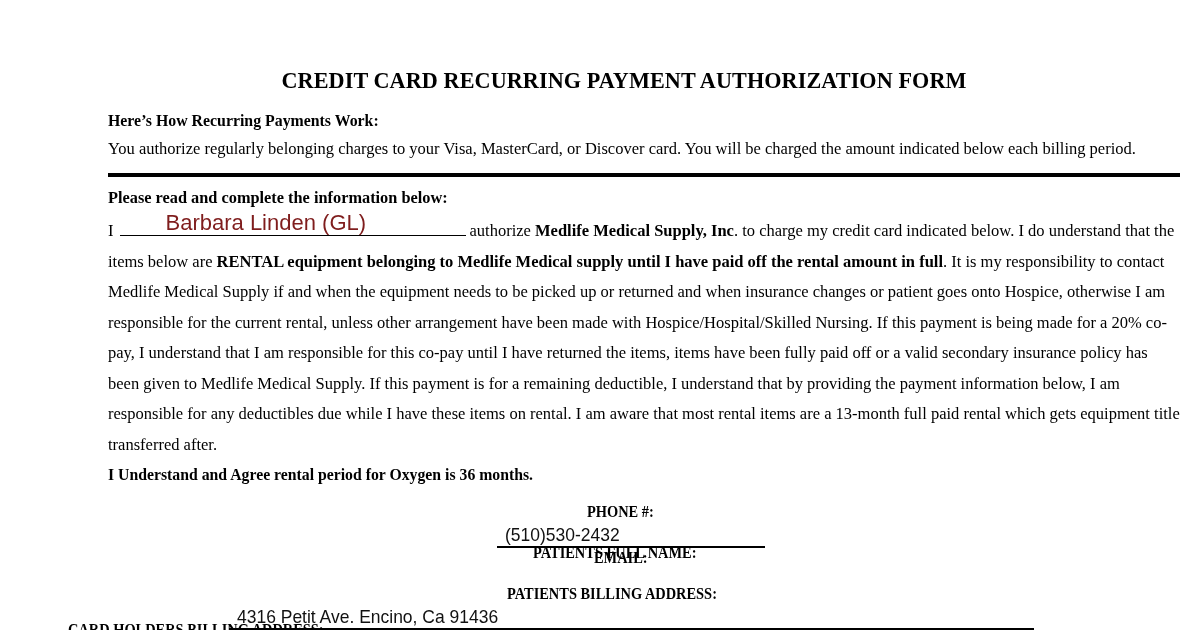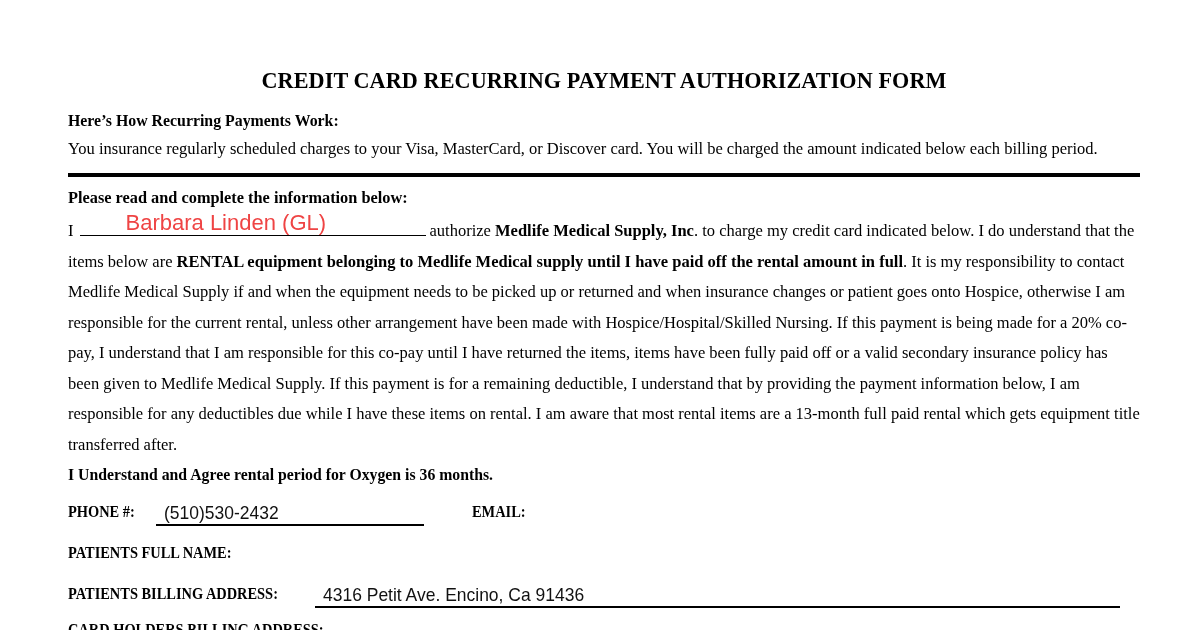--- a/index.html
+++ b/index.html
@@ -14,21 +14,21 @@
     font-family: "Liberation Serif", "DejaVu Serif", serif;
     color: #000000;
     -webkit-font-smoothing: antialiased;
   }
 
   .page {
     position: relative;
     width: 1200px;
     height: 630px;
     box-sizing: border-box;
-    padding: 0 60px 0 68px;
+    padding: 0 60px 0 108px;
   }
 
   
   .doc-title {
     text-align: center;
     font-family: "Liberation Serif", "DejaVu Serif", serif;
     font-weight: bold;
     font-size: 22.5px;
     letter-spacing: 0.1px;
     line-height: 1;
@@ -95,39 +95,40 @@
   }
   .inline-field .fill {
     position: absolute;
     left: 46px;
     bottom: 1px;
     white-space: nowrap;
     font-family: "Liberation Sans", "DejaVu Sans", sans-serif;
     font-size: 22px;
     line-height: 22px;
     font-weight: 400;
-    color: #ef4444;
+    color: #7f1d1d;
   }
 
   .agree-line {
     font-weight: bold;
     font-size: 16.5px;
     line-height: 30px;
     margin: 0;
     transform: scaleX(0.955);
     transform-origin: left center;
   }
 
   
   .form-rows { margin-top: 12px; }
 
   .form-row {
     display: flex;
-    align-items: flex-start;
+    align-items: center;
     height: 41px;
+    flex-direction: column;
   }
 
   .f-label {
     font-weight: bold;
     font-size: 16px;
     line-height: 20px;
     white-space: nowrap;
     transform: scaleX(0.9);
     transform-origin: left bottom;
     padding-bottom: 2px;
@@ -177,21 +178,21 @@
   }
 </style>
 </head>
 <body>
 
 <div class="page">
 
   <h1 class="doc-title">CREDIT CARD RECURRING PAYMENT AUTHORIZATION FORM</h1>
 
   <p class="lead-head">Here’s How Recurring Payments Work:</p>
-  <p class="lead-body">You insurance regularly scheduled charges to your Visa, MasterCard, or Discover card.  You will be charged the amount indicated below each billing period.</p>
+  <p class="lead-body">You authorize regularly belonging charges to your Visa, MasterCard, or Discover card.  You will be charged the amount indicated below each billing period.</p>
 
   <div class="rule"></div>
 
   <p class="section-head">Please read and complete the information below:</p>
 
   <p class="auth-para"><span>I</span><span class="inline-field"><span class="fill">Barbara Linden (GL)</span></span><span>authorize </span><b>Medlife Medical Supply, Inc</b><span>. to charge my credit card indicated below. I do understand that the items below are </span><b>RENTAL equipment belonging to Medlife Medical supply until I have paid off the rental amount in full</b><span>. It is my responsibility to contact Medlife Medical Supply if and when the equipment needs to be picked up or returned and when insurance changes or patient goes onto Hospice, otherwise I am responsible for the current rental, unless other arrangement have been made with Hospice/Hospital/Skilled Nursing. If this payment is being made for a 20% co-pay, I understand that I am responsible for this co-pay until I have returned the items, items have been fully paid off or a valid secondary insurance policy has been given to Medlife Medical Supply. If this payment is for a remaining deductible, I understand that by providing the payment information below, I am responsible for any deductibles due while I have these items on rental. I am aware that most rental items are a 13-month full paid rental which gets equipment title transferred after.</span></p>
 
   <p class="agree-line">I Understand and Agree rental period for Oxygen is 36 months.</p>
 
   <div class="form-rows">

